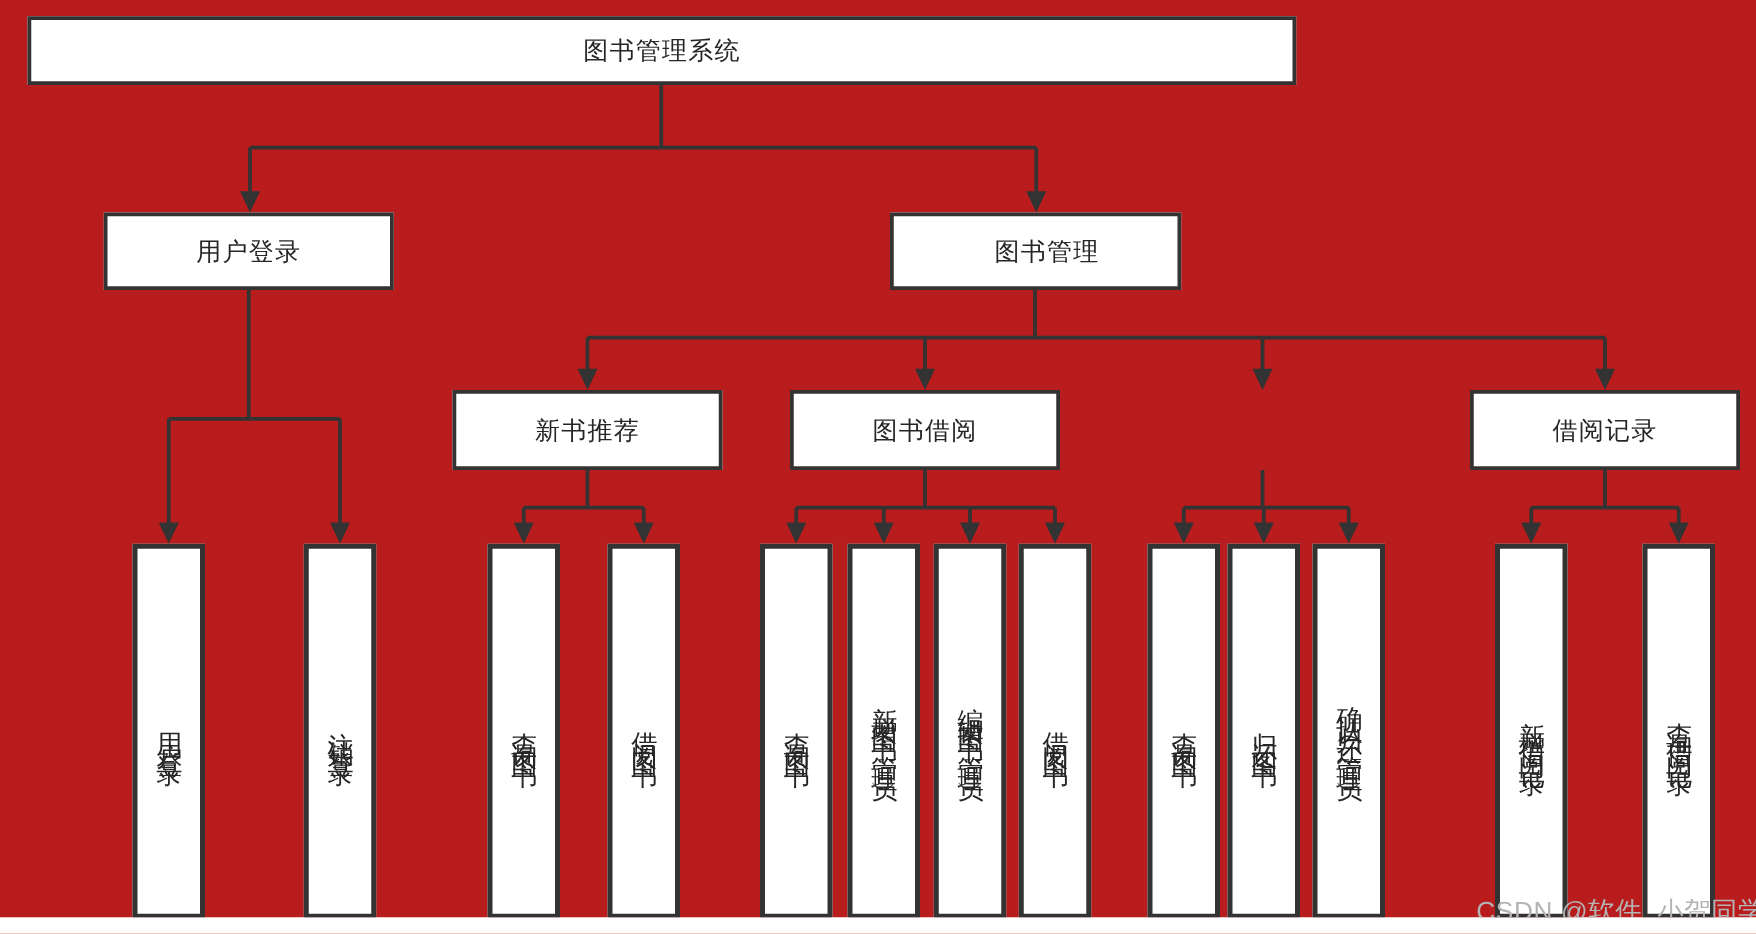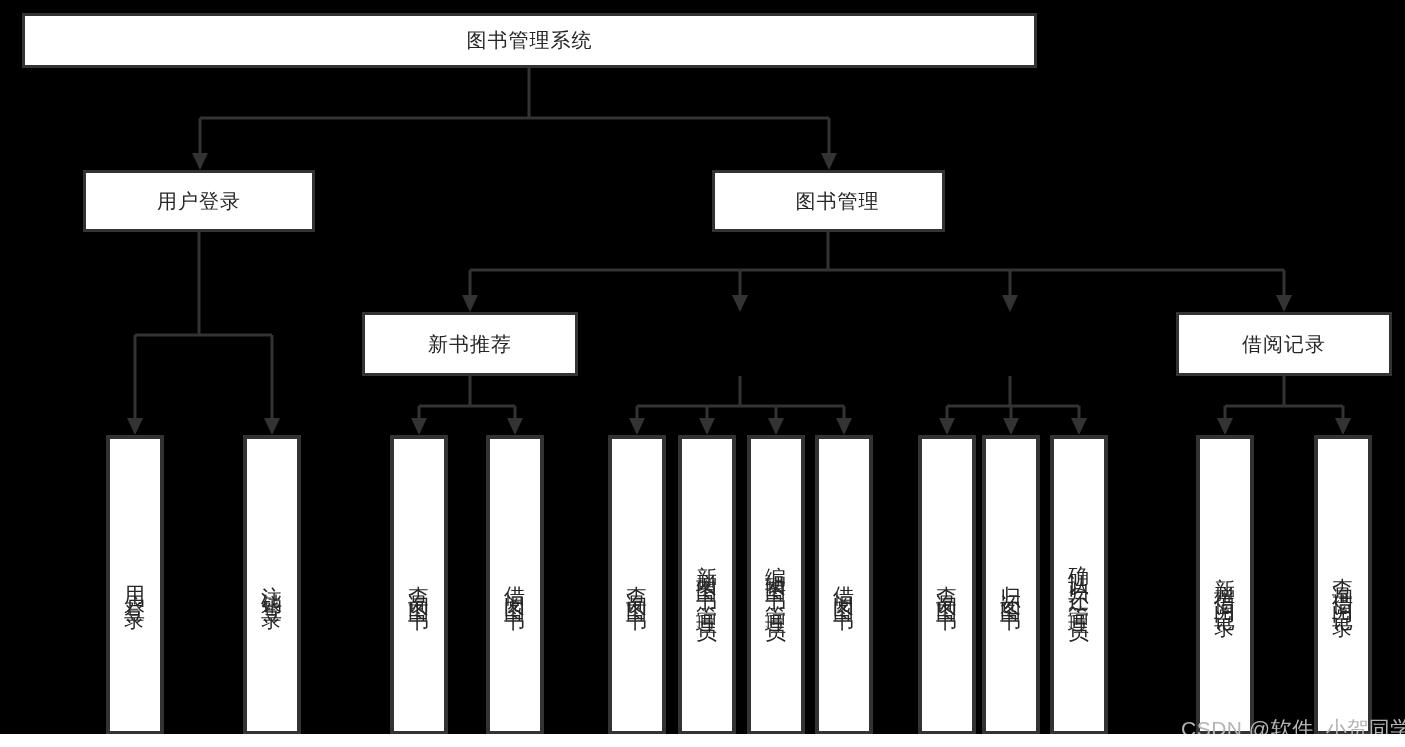--- a/index.html
+++ b/index.html
@@ -1,20 +1,20 @@
 <!DOCTYPE html>
 <html><head>
 <meta charset="utf-8">
 <style>
   html, body { margin: 0; padding: 0; background: #ffffff; }
   .canvas {
     position: relative;
     width: 1405px;
     height: 734px;
-    background: #000000;
+    background: #b91c1c;
     font-family: "Liberation Sans", sans-serif;
     overflow: hidden;
   }
   svg.connectors {
     position: absolute;
     left: 0; top: 0;
     width: 1405px; height: 747px;
     z-index: 1;
   }
   .node {
@@ -117,20 +117,23 @@
   <div class="node l2" style="left:83px;width:232px;">
     <span class="lbl">用户登录</span>
   </div>
   <div class="node l2" style="left:712px;width:233px;padding-left:18px;">
     <span class="lbl">图书管理</span>
   </div>
 
   <div class="node l3" style="left:362px;">
     <span class="lbl">新书推荐</span>
   </div>
+  <div class="node l3" style="left:632px;">
+    <span class="lbl">图书借阅</span>
+  </div>
   <div class="node l3" style="left:1176px;">
     <span class="lbl">借阅记录</span>
   </div>
 
   <div class="node l4" style="left:106px;">
     <span class="vlbl">用户登录</span>
   </div>
   <div class="node l4" style="left:243px;">
     <span class="vlbl">注销登录</span>
   </div>

